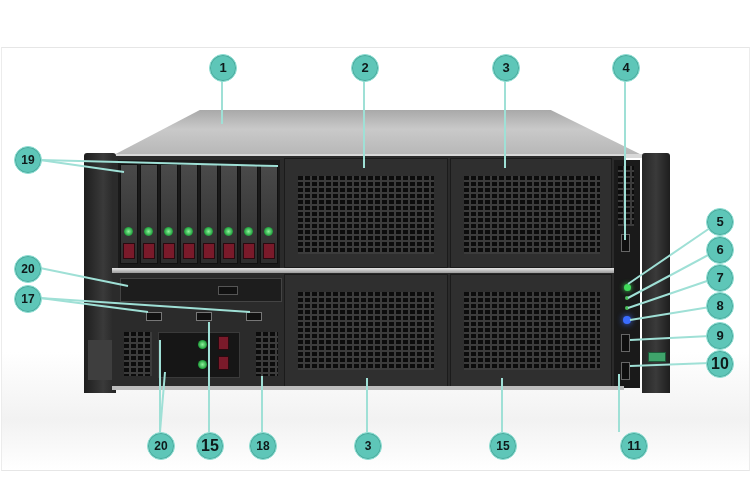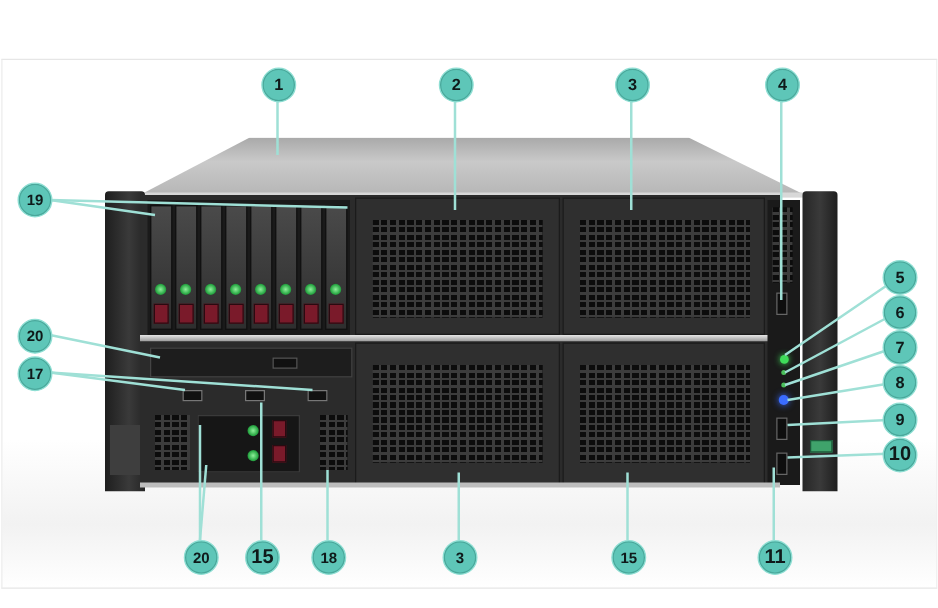--- a/index.html
+++ b/index.html
@@ -150,21 +150,21 @@
 <div class="callout" style="left:209px;top:54px;">1</div>
 <div class="callout" style="left:351px;top:54px;">2</div>
 <div class="callout" style="left:492px;top:54px;">3</div>
 <div class="callout" style="left:612px;top:54px;">4</div>
 <div class="callout" style="left:706px;top:208px;">5</div>
 <div class="callout" style="left:706px;top:236px;">6</div>
 <div class="callout" style="left:706px;top:264px;">7</div>
 <div class="callout" style="left:706px;top:292px;">8</div>
 <div class="callout" style="left:706px;top:322px;">9</div>
 <div class="callout" style="left:706px;top:350px;font-size:16px;">10</div>
-<div class="callout" style="left:606px;top:432px;font-size:16px;">11</div>
+<div class="callout" style="left:620px;top:432px;font-size:13px;">11</div>
 <div class="callout" style="left:489px;top:432px;font-size:12px;">15</div>
 <div class="callout" style="left:354px;top:432px;font-size:12px;">3</div>
 <div class="callout" style="left:249px;top:432px;font-size:12px;">18</div>
 <div class="callout" style="left:196px;top:432px;font-size:16px;">15</div>
 <div class="callout" style="left:147px;top:432px;font-size:12px;">20</div>
 <div class="callout" style="left:14px;top:285px;font-size:12px;">17</div>
 <div class="callout" style="left:14px;top:255px;font-size:12px;">20</div>
 <div class="callout" style="left:14px;top:146px;font-size:12px;">19</div>
 
 </body></html>

